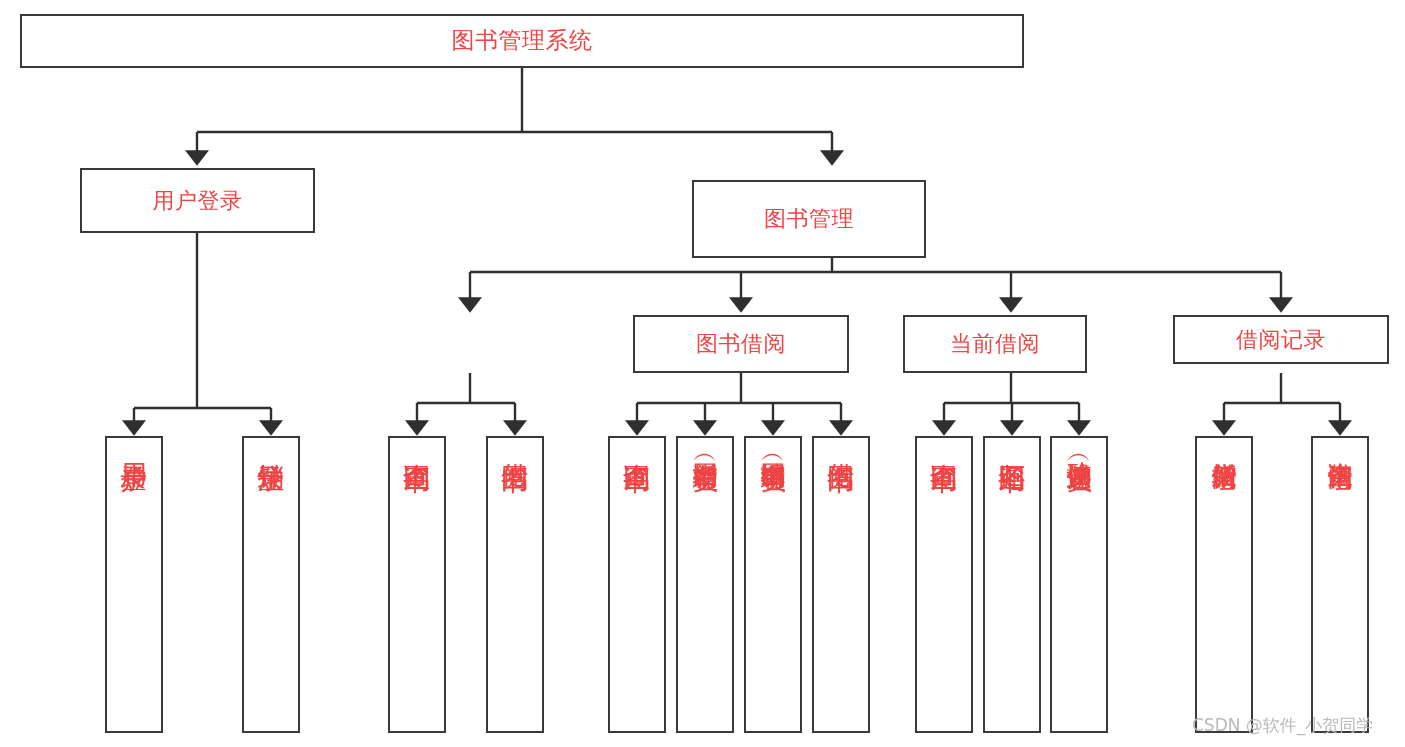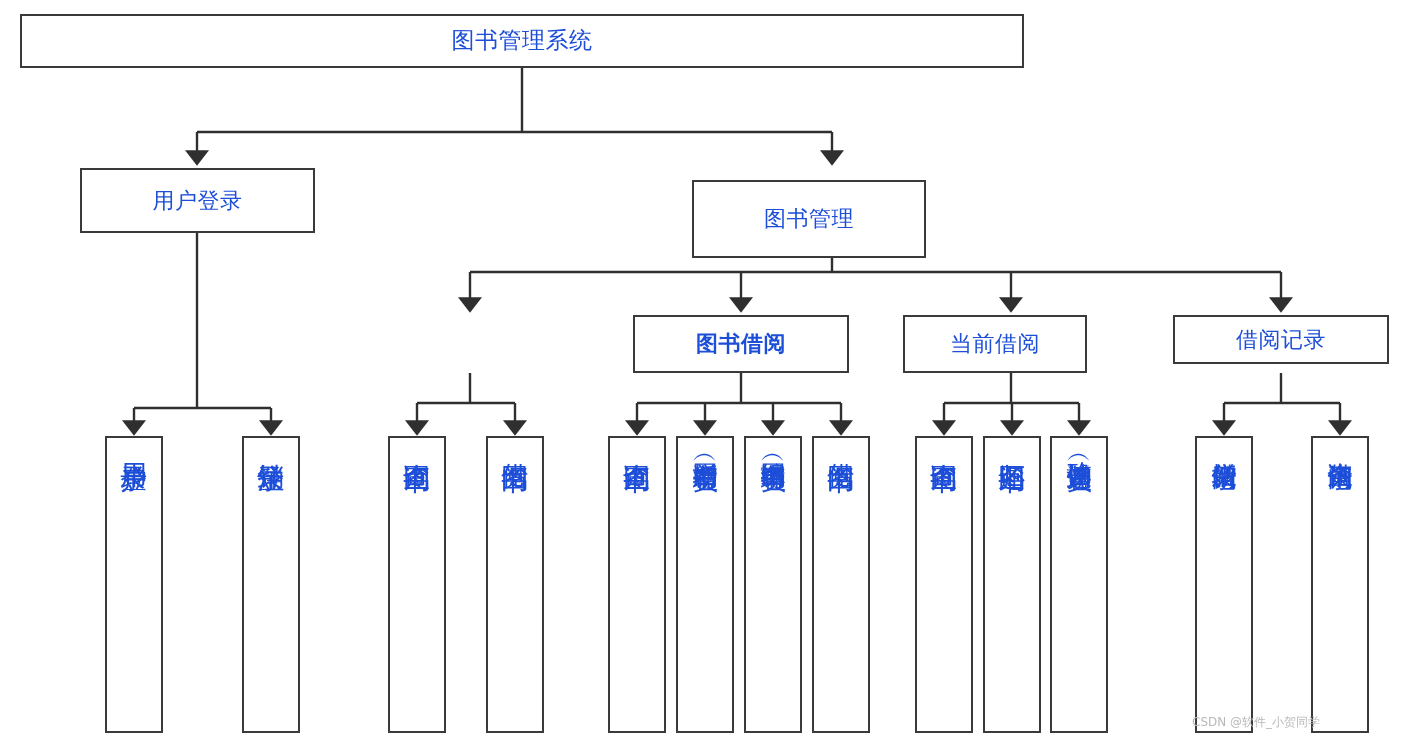--- a/index.html
+++ b/index.html
@@ -27,21 +27,21 @@
     pointer-events: none;
   }
   .node {
     position: absolute;
     box-sizing: border-box;
     background: #ffffff;
     border: 2px solid #3a3a3a;
     display: flex;
     align-items: center;
     justify-content: center;
-    color: #1d4ed8;
+    color: #ef4444;
     z-index: 2;
   }
   .node .node-label {
     display: block;
     text-align: center;
     line-height: 1.18;
     white-space: nowrap;
   }
   
   .node.horiz .node-label {
@@ -66,21 +66,21 @@
     white-space: normal;
     max-height: 290px;
   }
   .node.vert.tall .node-label {
     font-size: 25px;
   }
   #watermark {
     position: absolute;
     left: 1192px;
     top: 714px;
-    font-size: 12px;
+    font-size: 17px;
     color: #b9b9b9;
     white-space: nowrap;
     z-index: 3;
     font-family: "DejaVu Sans", "Liberation Sans", sans-serif;
   }
 </style>
 </head>
 <body>
 
 <div id="diagram-root">
@@ -141,21 +141,21 @@
 
   <div class="node horiz" style="left:80px; top:168px; width:235px; height:65px;">
     <span class="node-label">用户登录</span>
   </div>
 
   <div class="node horiz" style="left:692px; top:168px; width:234px; height:78px;margin-top:12px;">
     <span class="node-label">图书管理</span>
   </div>
 
 
-  <div class="node horiz" style="left:633px; top:315px; width:216px; height:58px;font-weight:bold;">
+  <div class="node horiz" style="left:633px; top:315px; width:216px; height:58px;">
     <span class="node-label">图书借阅</span>
   </div>
 
   <div class="node horiz" style="left:903px; top:315px; width:184px; height:58px;">
     <span class="node-label">当前借阅</span>
   </div>
 
   <div class="node horiz" style="left:1173px; top:315px; width:216px; height:49px;">
     <span class="node-label">借阅记录</span>
   </div>

